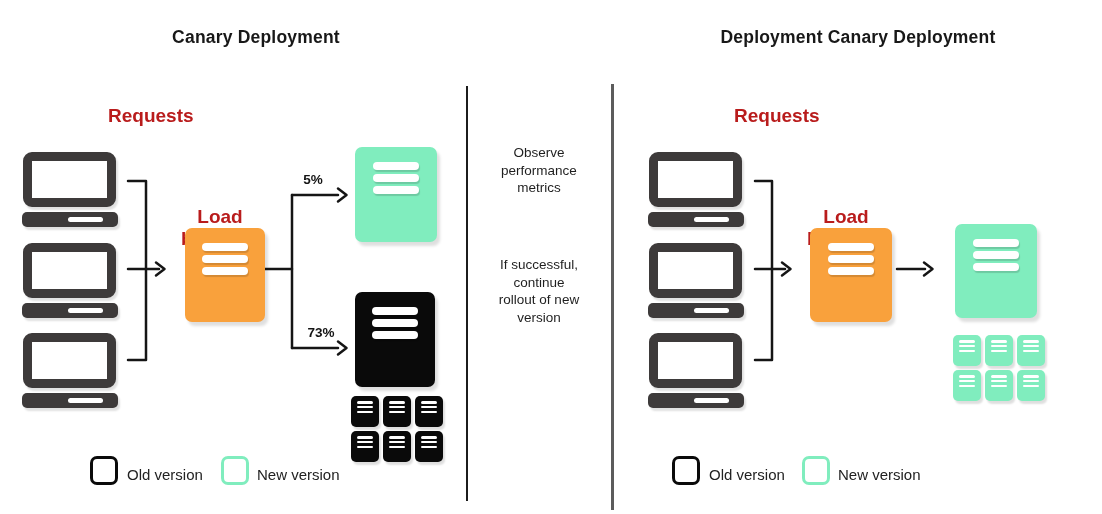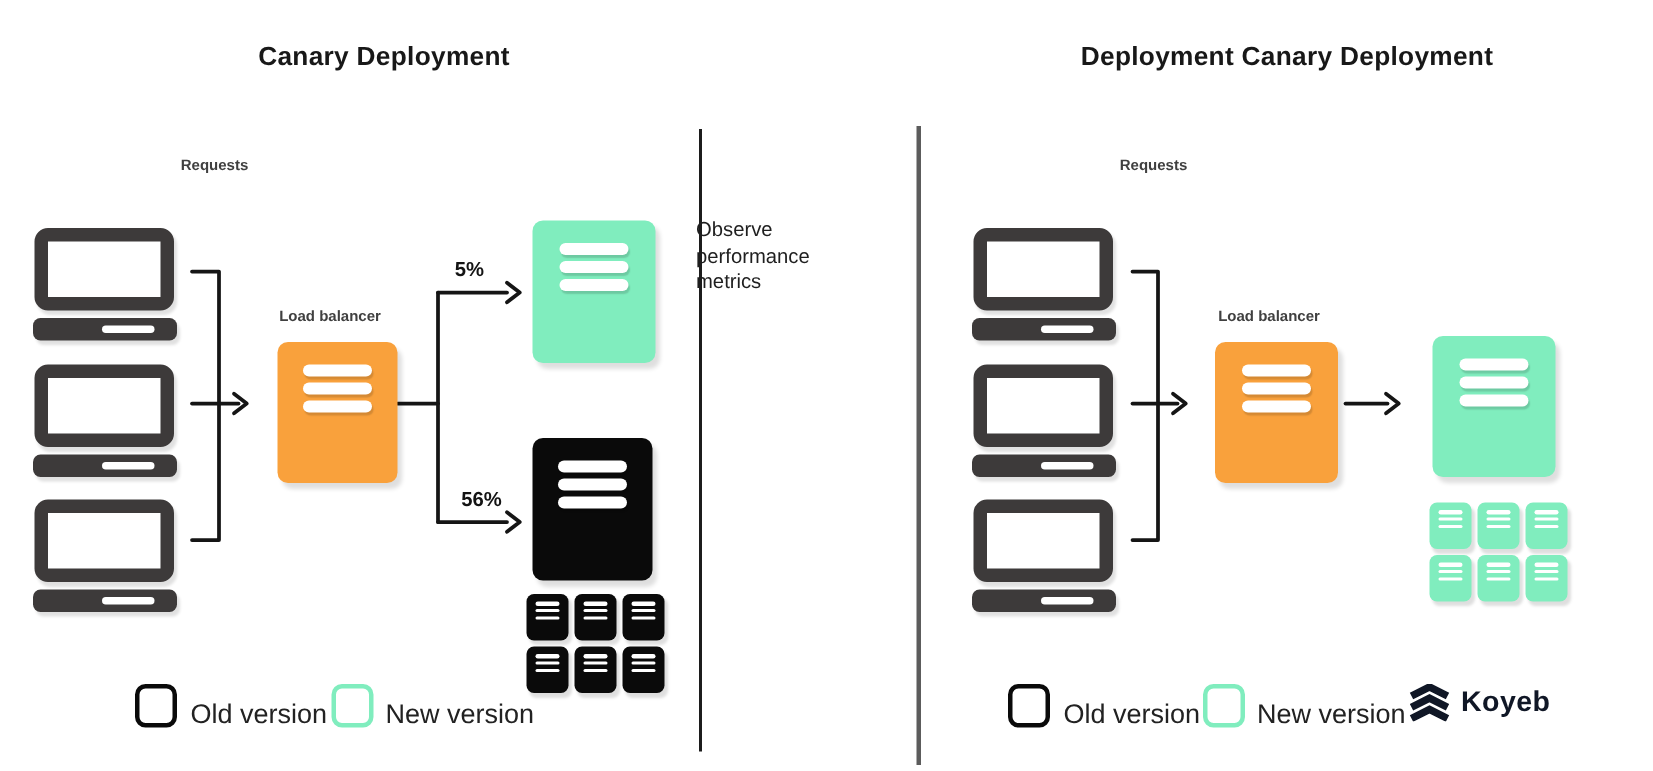--- a/index.html
+++ b/index.html
@@ -3,21 +3,21 @@
 <meta charset="utf-8">
 <style>
   html,body{margin:0;padding:0;background:#fff;}
   .canvas{position:relative;width:1102px;height:514px;background:#ffffff;
           font-family:"Liberation Sans",sans-serif;color:#141414;overflow:hidden;}
 
   .abs{position:absolute;}
   .ctr{text-align:center;}
 
   .panel-title{font-size:17.5px;font-weight:bold;color:#181818;letter-spacing:.2px;}
-  .mini-label{font-size:10px;font-weight:bold;color:#404040;}
+  .mini-label{font-size:19px;font-weight:bold;color:#b91c1c;}
   .pct-label{font-size:13.5px;font-weight:bold;color:#141414;}
 
   
   .laptop{position:absolute;width:96px;height:76px;}
   .lt-screen{box-sizing:border-box;width:93px;height:55px;margin-left:1px;
              background:#fff;border:9px solid #3d3a3a;border-radius:9px;
              box-shadow:2px 3px 2px rgba(0,0,0,.12);}
   .lt-base{position:relative;margin-top:5px;width:96px;height:15px;background:#3d3a3a;
            border-radius:5px;box-shadow:2px 3px 2px rgba(0,0,0,.12);}
   .lt-pill{position:absolute;left:46px;top:5px;width:35px;height:5px;background:#fff;border-radius:3px;}
@@ -32,28 +32,28 @@
   
   .mini-grid{position:absolute;display:grid;grid-template-columns:repeat(3,28px);
              grid-auto-rows:31px;gap:4px;}
   .mini{position:relative;border-radius:5px;box-shadow:2px 3px 2px rgba(0,0,0,.13);}
   .mini .mls{position:absolute;left:50%;transform:translateX(-50%);top:5px;
              display:flex;flex-direction:column;gap:2.2px;}
   .mini .ml{width:16px;height:2.6px;background:#fff;border-radius:1.5px;}
 
   
   .divider{position:absolute;}
-  .note{position:absolute;left:464px;width:150px;text-align:left;font-size:13.5px;
+  .note{position:absolute;left:464px;width:150px;text-align:center;font-size:13.5px;
         line-height:17.5px;color:#1f1f1f;white-space:pre-line;}
 
   
   .swatch{position:absolute;width:22px;height:23px;background:#fff;border-radius:7px;}
   .sw-old{border:3px solid #0a0a0a;}
   .sw-new{border:3px solid #80edbe;}
-  .legend-label{position:absolute;font-size:18px;color:#222;}
+  .legend-label{position:absolute;font-size:15px;color:#222;}
 
   
   .brand{position:absolute;display:flex;align-items:center;gap:7px;}
   .brand-name{font-size:19px;font-weight:bold;color:#101726;letter-spacing:.3px;}
 
   svg.connectors{position:absolute;left:0;top:0;}
 </style>
 </head>
 <body>
 
@@ -109,21 +109,21 @@
 
   <div class="box" style="left:185px;top:228px;width:80px;height:94px;background:#F9A13C;">
     <div class="srv-lines">
       <div class="l"></div>
         <div class="l"></div>
         <div class="l"></div>
     </div>
   </div>
 
   <div class="abs ctr pct-label" style="left:300px;top:172px;width:26px;">5%</div>
-  <div class="abs ctr pct-label" style="left:304px;top:325px;width:34px;">56%</div>
+  <div class="abs ctr pct-label" style="left:304px;top:325px;width:34px;">73%</div>
 
   <div class="box" style="left:355px;top:147px;width:82px;height:95px;background:#80EDBE;">
     <div class="srv-lines">
       <div class="l"></div>
         <div class="l"></div>
         <div class="l"></div>
     </div>
   </div>
 
   <div class="box" style="left:355px;top:292px;width:80px;height:95px;background:#0A0A0A;">
@@ -183,20 +183,24 @@
   <div class="legend-label" style="left:127px;top:466px;">Old version</div>
   <div class="swatch sw-new" style="left:221px;top:456px;"></div>
   <div class="legend-label" style="left:257px;top:466px;">New version</div>
 
   <div class="divider" style="left:466px;top:86px;width:2px;height:415px;background:#1c1c1c;"></div>
   <div class="divider" style="left:611px;top:84px;width:3px;height:426px;background:#5c5c5c;"></div>
 
   <div class="note" style="top:144px;">Observe
 performance
 metrics</div>
+  <div class="note" style="top:256px;">If successful,
+continue
+rollout of new
+version</div>
 
   <div class="abs ctr panel-title" style="left:698px;top:27px;width:320px;">Deployment Canary Deployment</div>
 
   <div class="abs ctr mini-label" style="left:734px;top:105px;width:70px;">Requests</div>
 
   <div class="laptop" style="left:648px;top:152px;">
     <div class="lt-screen"></div>
     <div class="lt-base">
       <div class="lt-pill"></div>
     </div>
@@ -275,24 +279,14 @@
           <div class="ml"></div>
         </div>
       </div>
   </div>
 
   <div class="swatch sw-old" style="left:672px;top:456px;"></div>
   <div class="legend-label" style="left:709px;top:466px;">Old version</div>
   <div class="swatch sw-new" style="left:802px;top:456px;"></div>
   <div class="legend-label" style="left:838px;top:466px;">New version</div>
 
-  <div class="brand" style="left:939px;top:456px;">
-    <svg width="28" height="25" viewBox="0 0 28 25">
-      <g fill="none" stroke="#101726" stroke-width="5" stroke-linejoin="miter">
-        <path d="M2 8 L14 2 L26 8"></path>
-        <path d="M2 15.5 L14 9.5 L26 15.5"></path>
-        <path d="M2 23 L14 17 L26 23"></path>
-      </g>
-    </svg>
-    <span class="brand-name">Koyeb</span>
-  </div>
 
 </div>
 
 </body></html>

